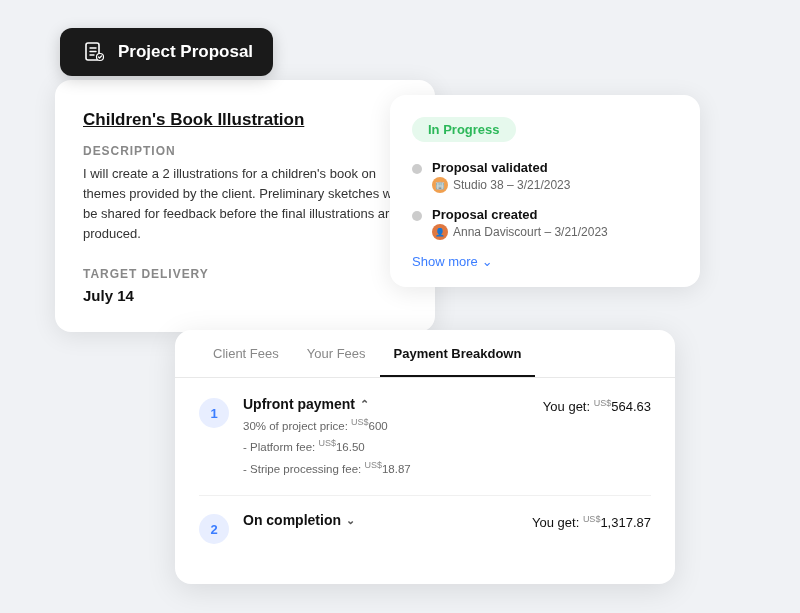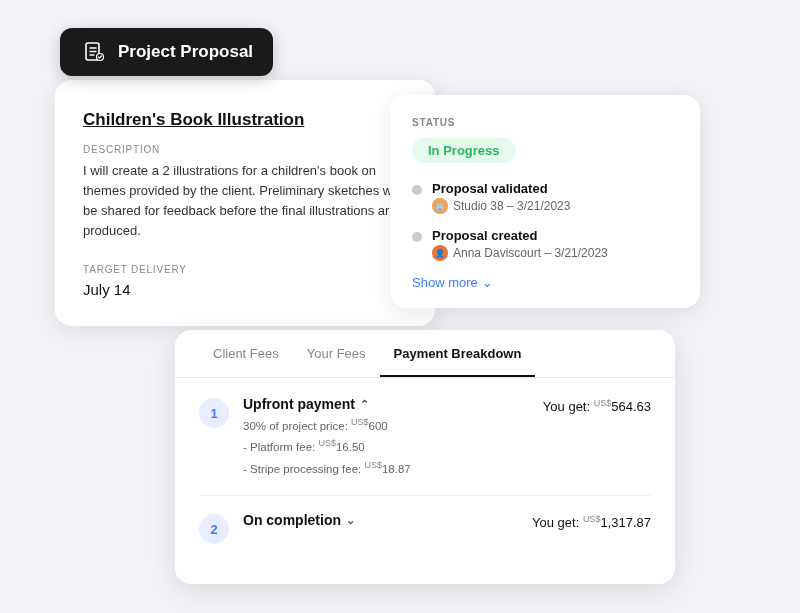--- a/index.html
+++ b/index.html
@@ -50,37 +50,37 @@
       z-index: 2;
     }
     .proposal-card .title {
       font-size: 17px;
       font-weight: 700;
       color: #111;
       margin-bottom: 14px;
       text-decoration: underline;
     }
     .proposal-card .section-label {
-      font-size: 10px;
-      font-weight: 400;
+      font-size: 12px;
+      font-weight: 700;
       letter-spacing: 0.08em;
       color: #888;
       text-transform: uppercase;
       margin-bottom: 6px;
     }
     .proposal-card .description {
       font-size: 13px;
       color: #333;
       line-height: 1.55;
       margin-bottom: 22px;
     }
     .proposal-card .delivery-date {
       font-size: 15px;
       color: #111;
-      font-weight: 400;
+      font-weight: 700;
       margin-top: 4px;
     }
 
     
     .status-card {
       position: absolute;
       top: 95px;
       left: 390px;
       width: 310px;
       background: #fff;
@@ -265,21 +265,20 @@
 
 <div class="proposal-card">
   <div class="title">Children's Book Illustration</div>
   <div class="section-label">DESCRIPTION</div>
   <div class="description">I will create a 2 illustrations for a children's book on themes provided by the client. Preliminary sketches will be shared for feedback before the final illustrations are produced.</div>
   <div class="section-label">TARGET DELIVERY</div>
   <div class="delivery-date">July 14</div>
 </div>
 
 <div class="status-card">
-  <div class="section-label">STATUS</div>
   <div class="status-badge">In Progress</div>
 
   <div class="timeline-item">
     <div class="timeline-dot"></div>
     <div class="timeline-content">
       <div class="event-title">Proposal validated</div>
       <div class="event-meta">
         <span class="avatar-small">🏢</span>
         <span>Studio 38 – 3/21/2023</span>
       </div>

